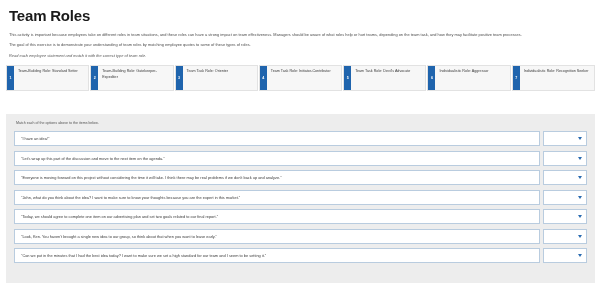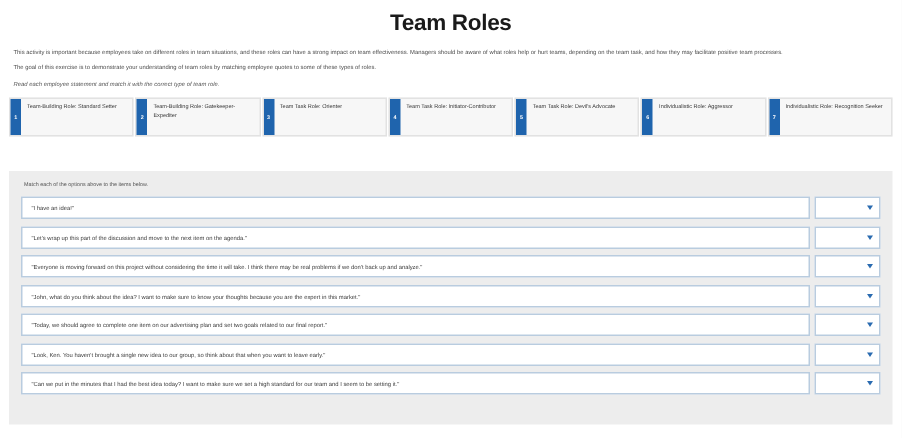--- a/index.html
+++ b/index.html
@@ -19,21 +19,20 @@
   
   .intro { padding: 6px 9px 0 9px; }
 
   .page-title {
     font-size: 15px;
     font-weight: bold;
     color: #1a1a1a;
     letter-spacing: -0.2px;
     margin: 2px 0 7px 0;
     line-height: 1.1;
-    text-align: center;
   }
 
   .para {
     font-size: 3.9px;
     line-height: 1.55;
     color: #4a4a4a;
     margin: 0 0 4.5px 0;
     max-width: 586px;
     letter-spacing: 0.02px;
   }

